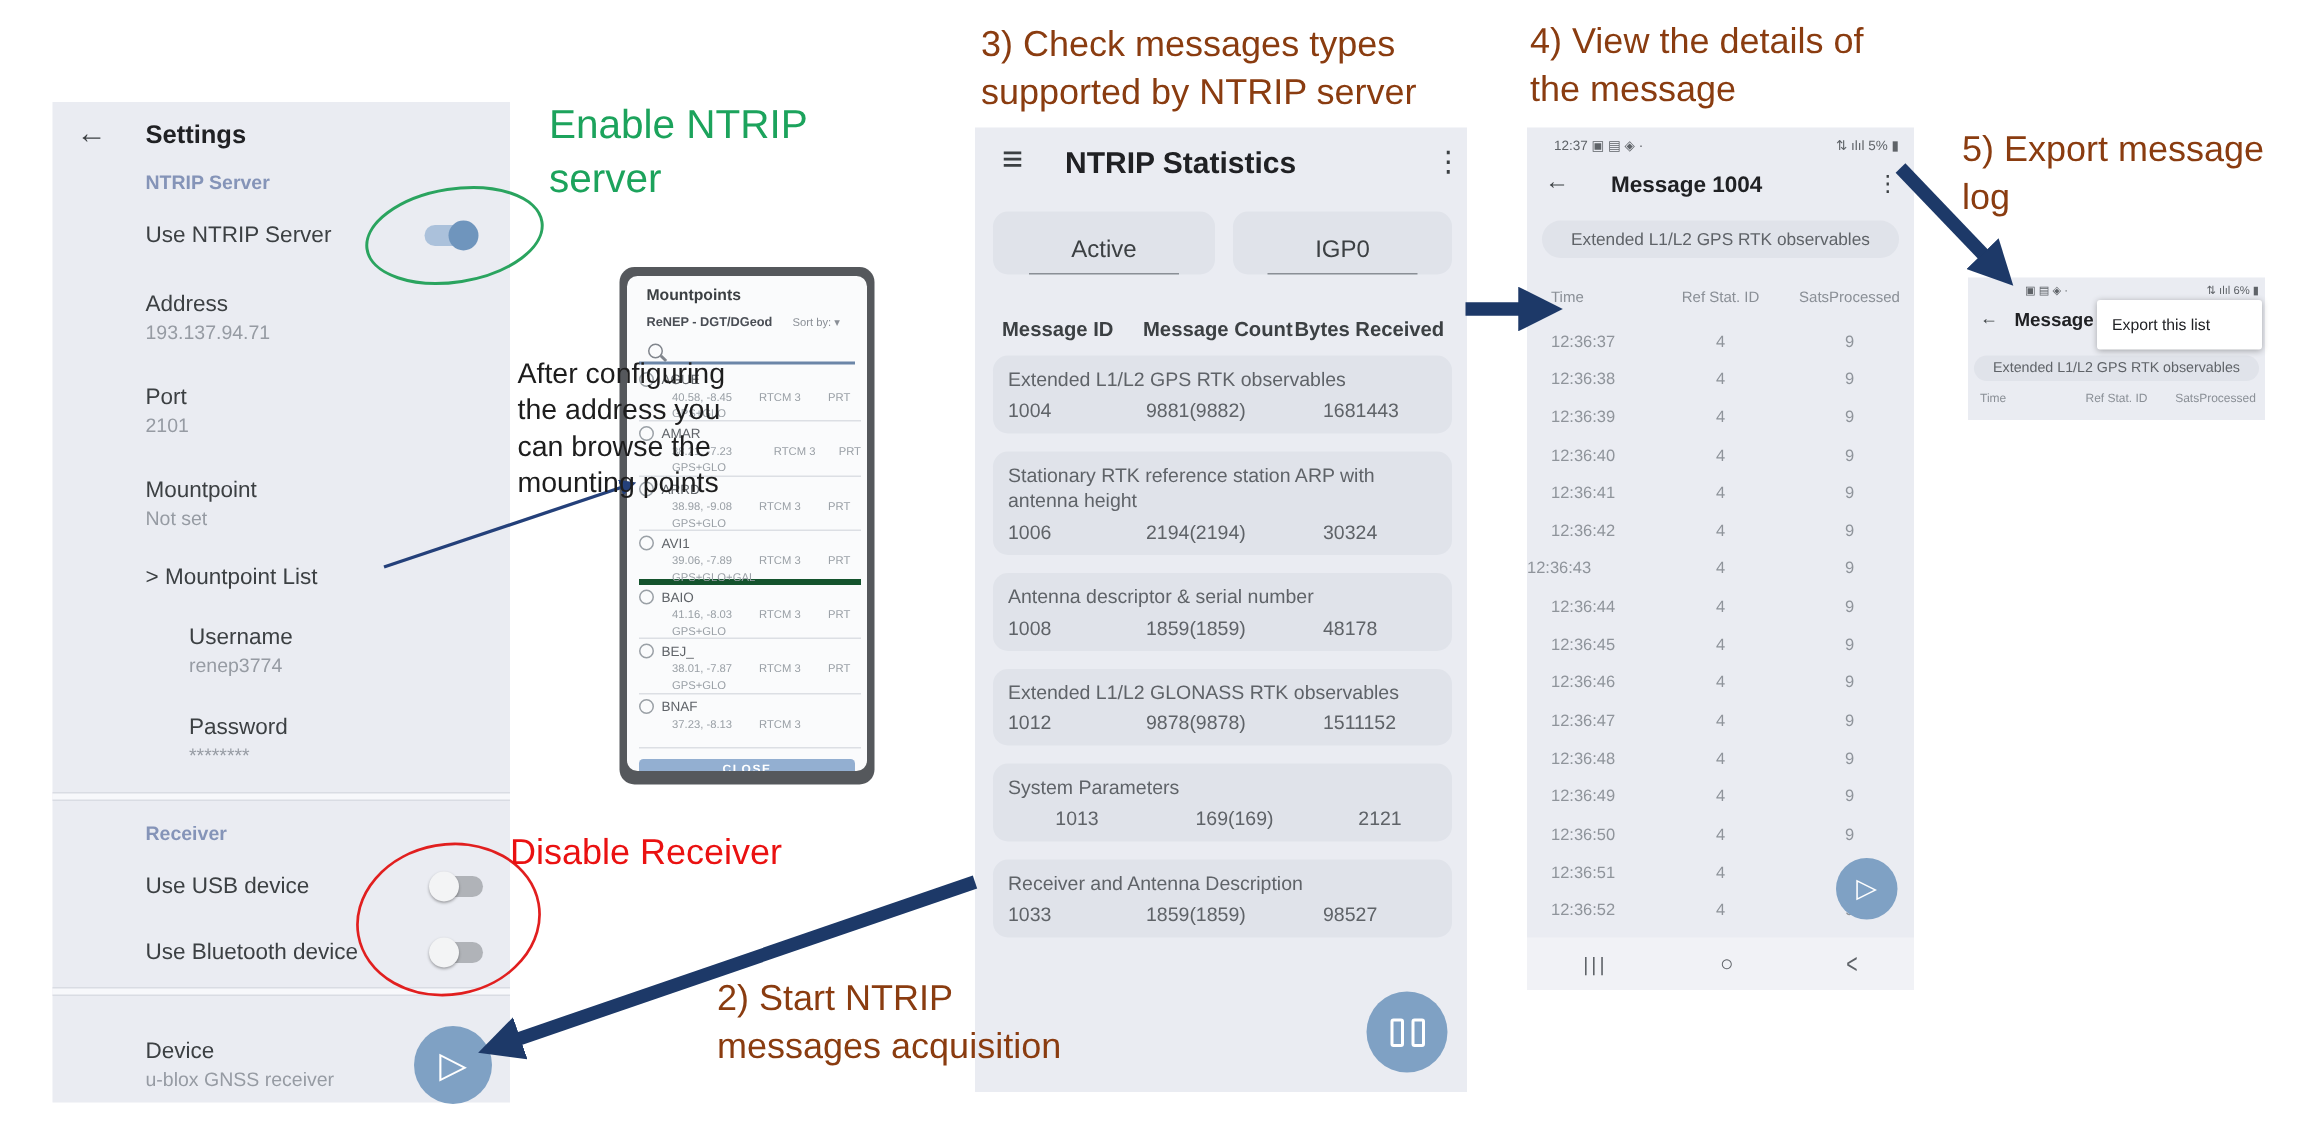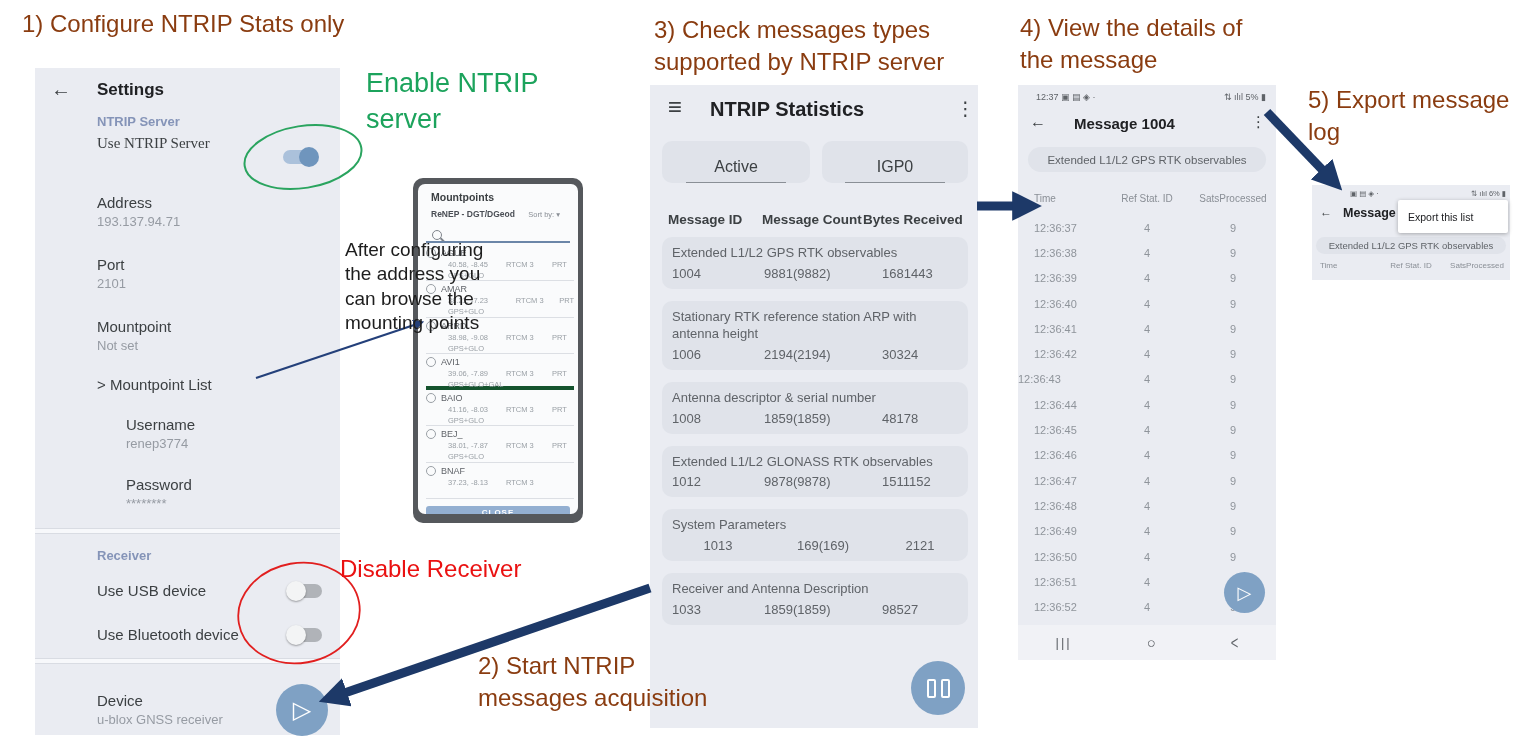--- a/index.html
+++ b/index.html
@@ -34,35 +34,34 @@
   .mag:after{content:"";position:absolute;width:5px;height:1.5px;background:#80858c;transform:rotate(45deg);right:-4px;bottom:-1px;}
   .pbar{display:inline-block;width:5px;height:15px;border:2.5px solid #fff;border-radius:2px;margin:0 2.5px;}
   svg#overlay{position:absolute;left:0;top:0;z-index:5;pointer-events:none;}
   .colhead{font-weight:bold;color:#3c4043;font-size:13.5px;}
 </style>
 </head>
 <body>
 
 <div id="canvas">
 
-  <div class="ann" style="left:22px;top:8px;width:430px;">1) Configure NTRIP Stats only</div>
   <div class="ann ann-green" style="left:366px;top:66px;width:205px;">Enable NTRIP server</div>
   <div class="ann ann-black" style="left:345px;top:238px;width:162px;">After configuring the address you can browse the mounting points</div>
   <div class="ann ann-red" style="left:340px;top:553px;width:260px;">Disable Receiver</div>
   <div class="ann" style="left:478px;top:650px;width:235px;">2) Start NTRIP messages acquisition</div>
   <div class="ann" style="left:654px;top:14px;width:300px;">3) Check messages types supported by NTRIP server</div>
   <div class="ann" style="left:1020px;top:12px;width:235px;">4) View the details of the message</div>
   <div class="ann" style="left:1308px;top:84px;width:205px;">5) Export message log</div>
 
   <div class="panel" style="left:35px;top:68px;width:305px;height:667px;">
     <div class="abs" style="left:16px;top:10px;font-size:20px;color:#3c4043;">←</div>
     <div class="abs" style="left:62px;top:12px;font-size:17px;font-weight:bold;color:#202124;">Settings</div>
     <div class="abs sec-head" style="left:62px;top:46px;">NTRIP Server</div>
 
-    <div class="abs lbl" style="left:62px;top:67px;font-family:Liberation Serif, serif;">Use NTRIP Server</div>
+    <div class="abs lbl" style="left:62px;top:80px;">Use NTRIP Server</div>
     <div class="abs tgl on" style="left:248px;top:82px;">
         <span class="knob"></span>
       </div>
 
     <div class="abs" style="left:62px;top:126px;width:220px;">
       <div style="height:62px;">
         <div class="lbl">Address</div>
         <div class="val">193.137.94.71</div>
       </div>
         <div style="height:62px;">

